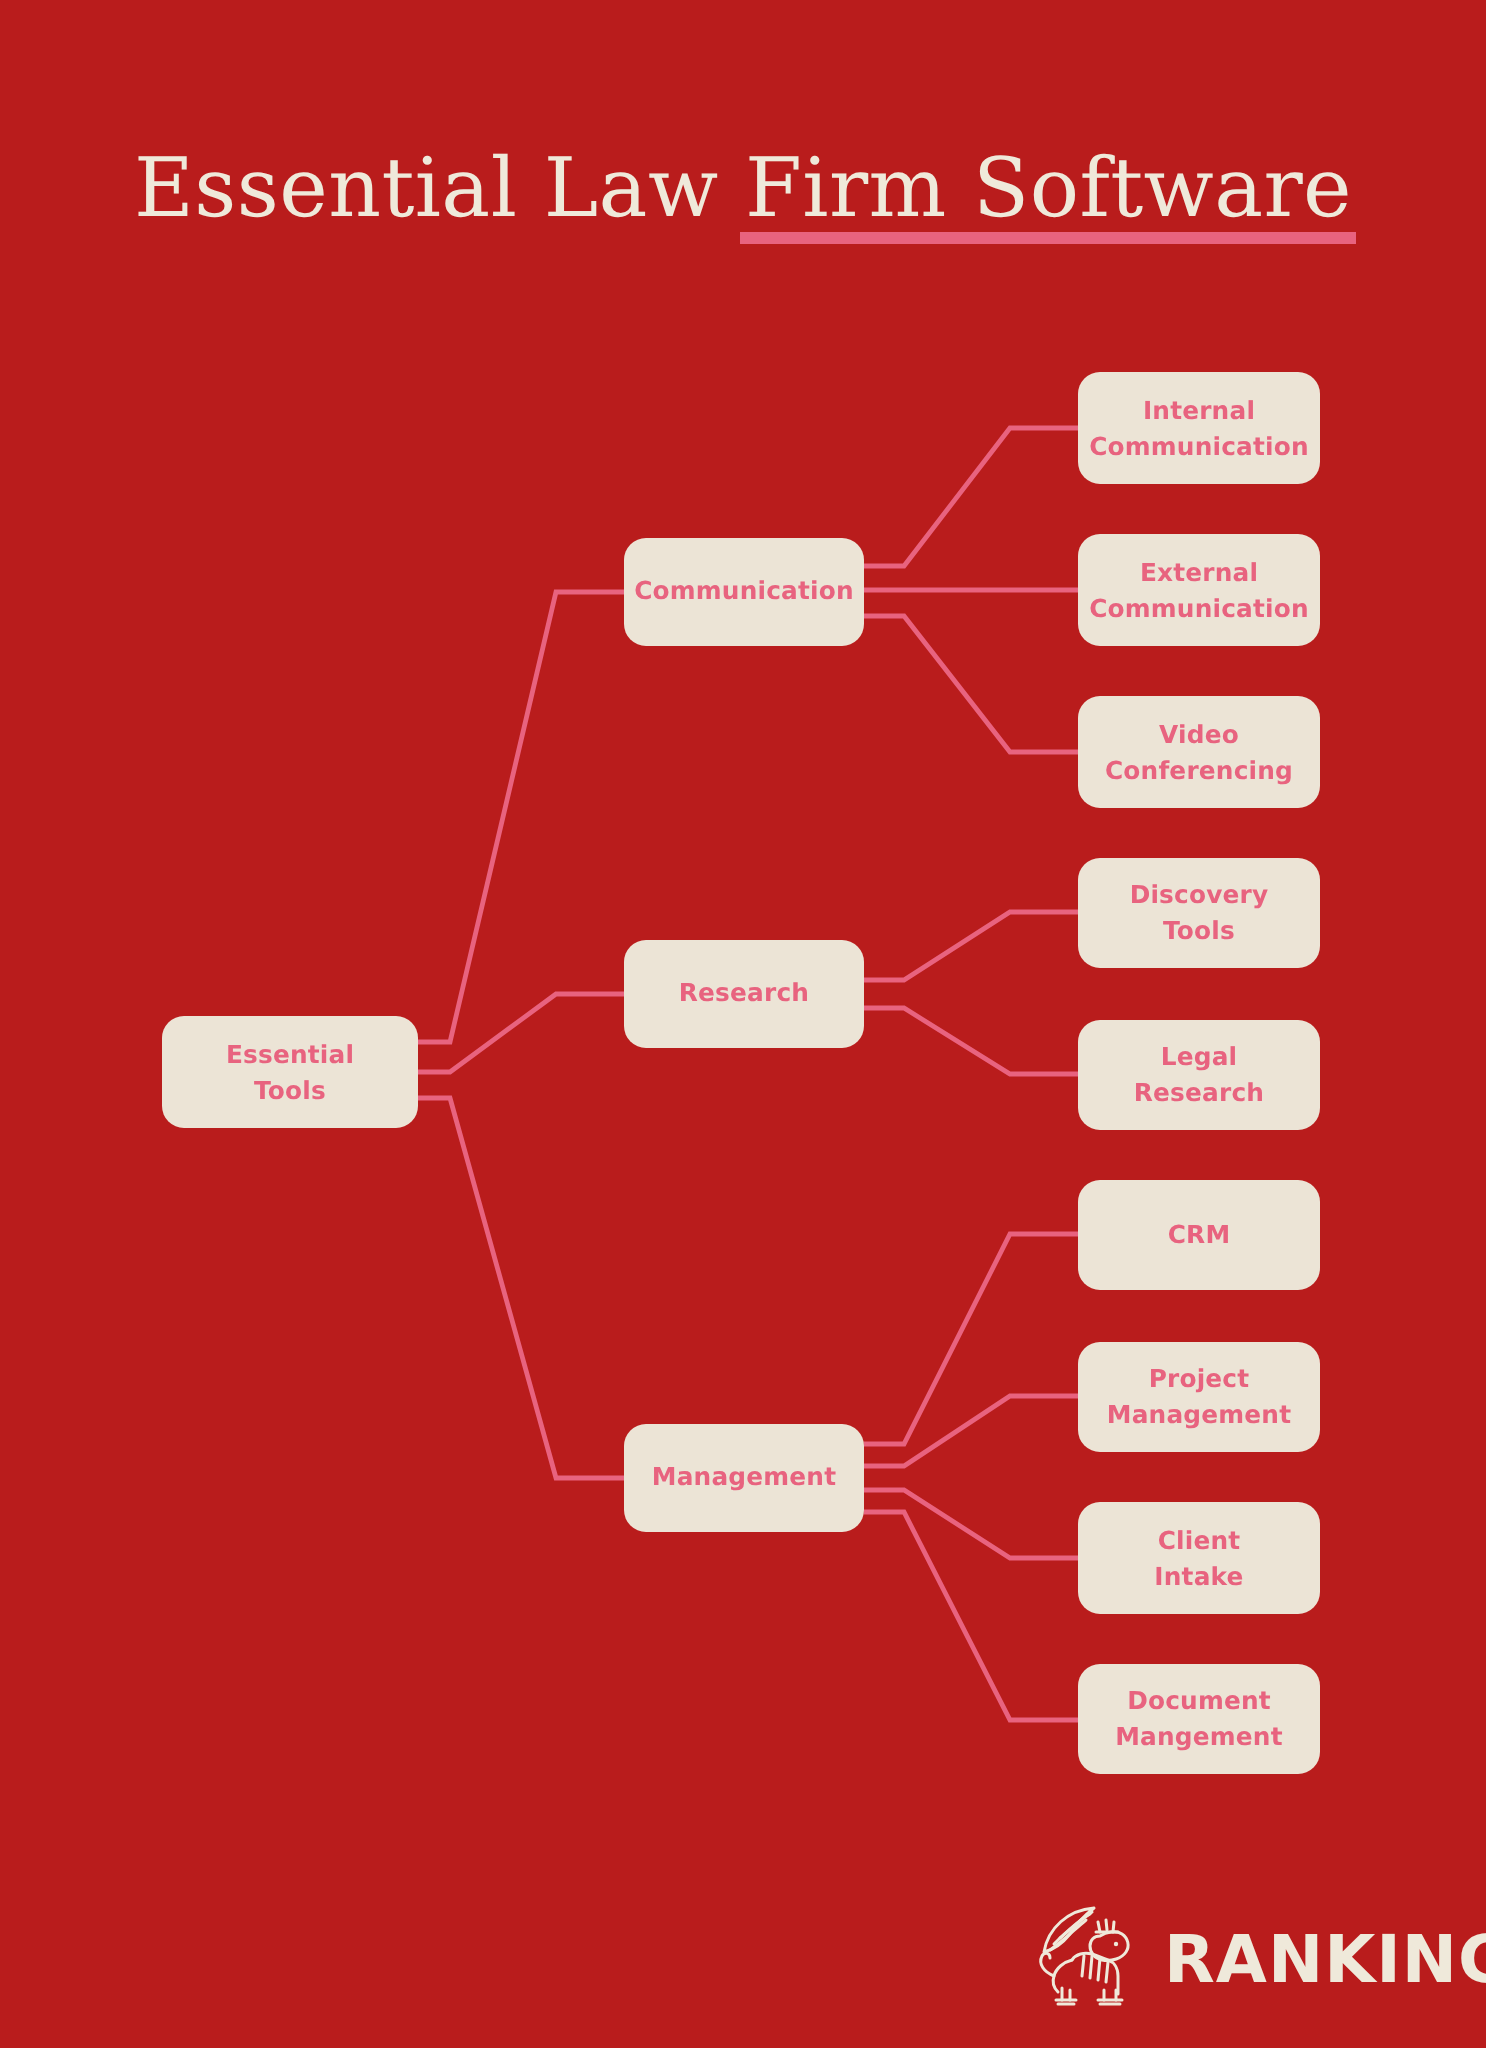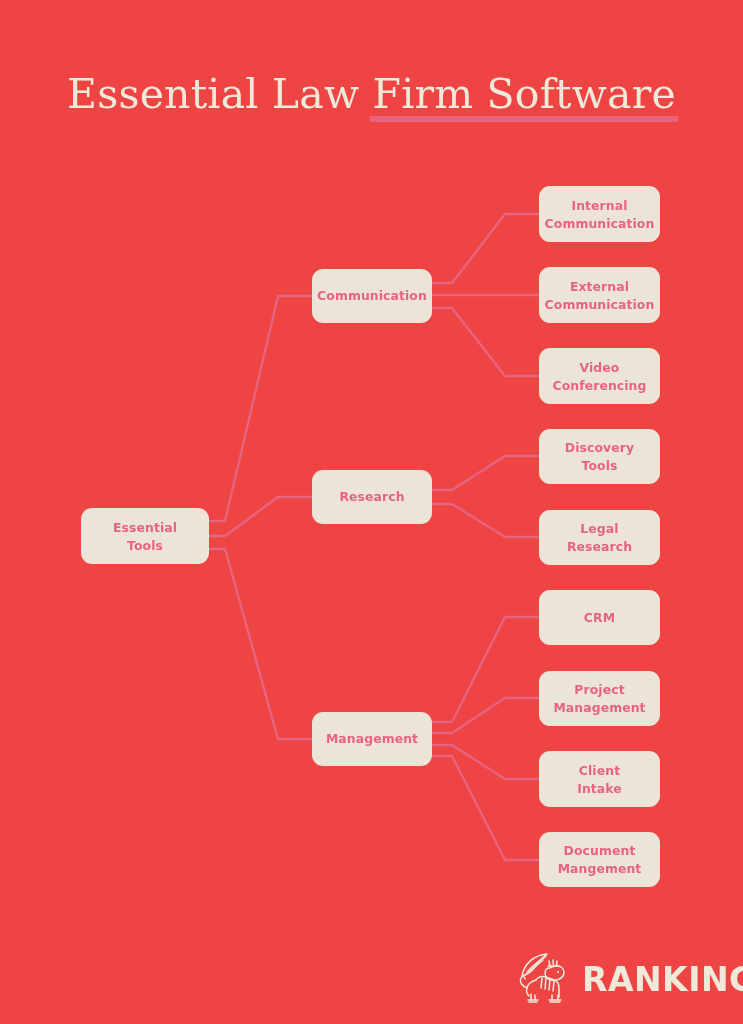--- a/index.html
+++ b/index.html
@@ -4,21 +4,21 @@
 <style>
   html, body {
     margin: 0;
     padding: 0;
     background: #2b3a4f;
   }
   #page {
     position: relative;
     width: 743px;
     height: 1024px;
-    background: #ef4444;
+    background: #b91c1c;
     overflow: hidden;
     font-family: "DejaVu Sans", sans-serif;
   }
 
   
   #title-block {
     position: absolute;
     left: 0;
     top: 72px;
     width: 743px;

